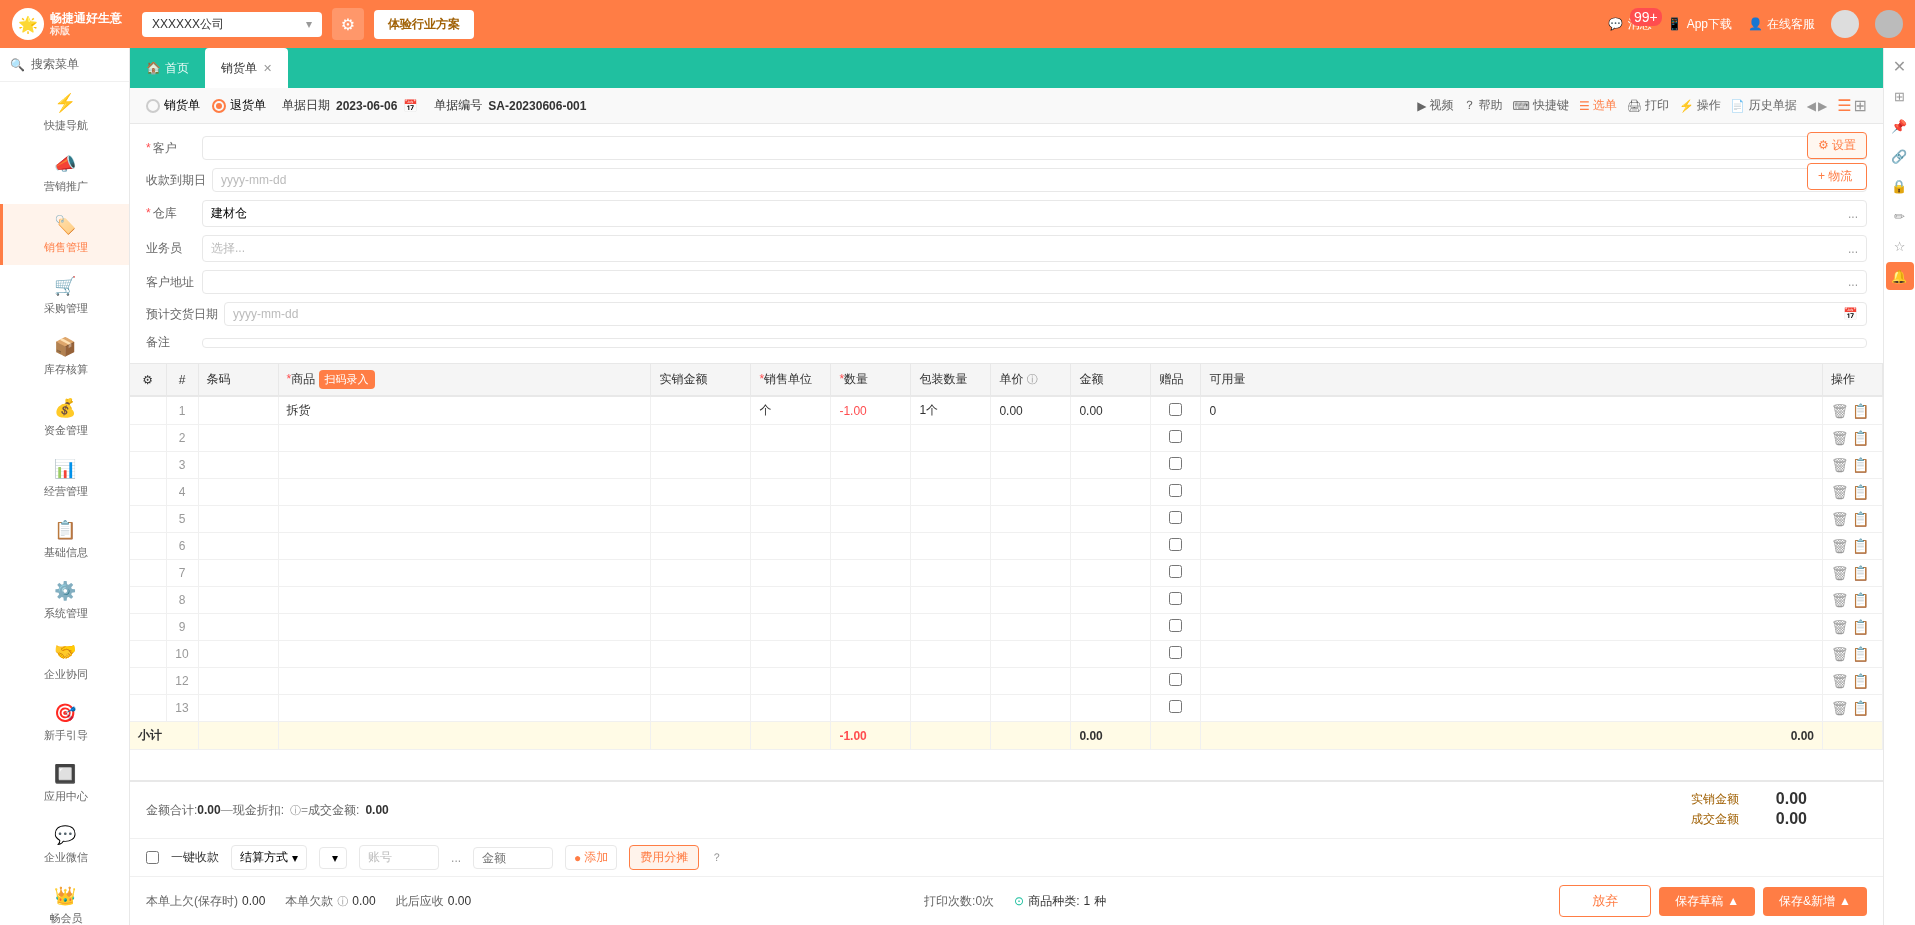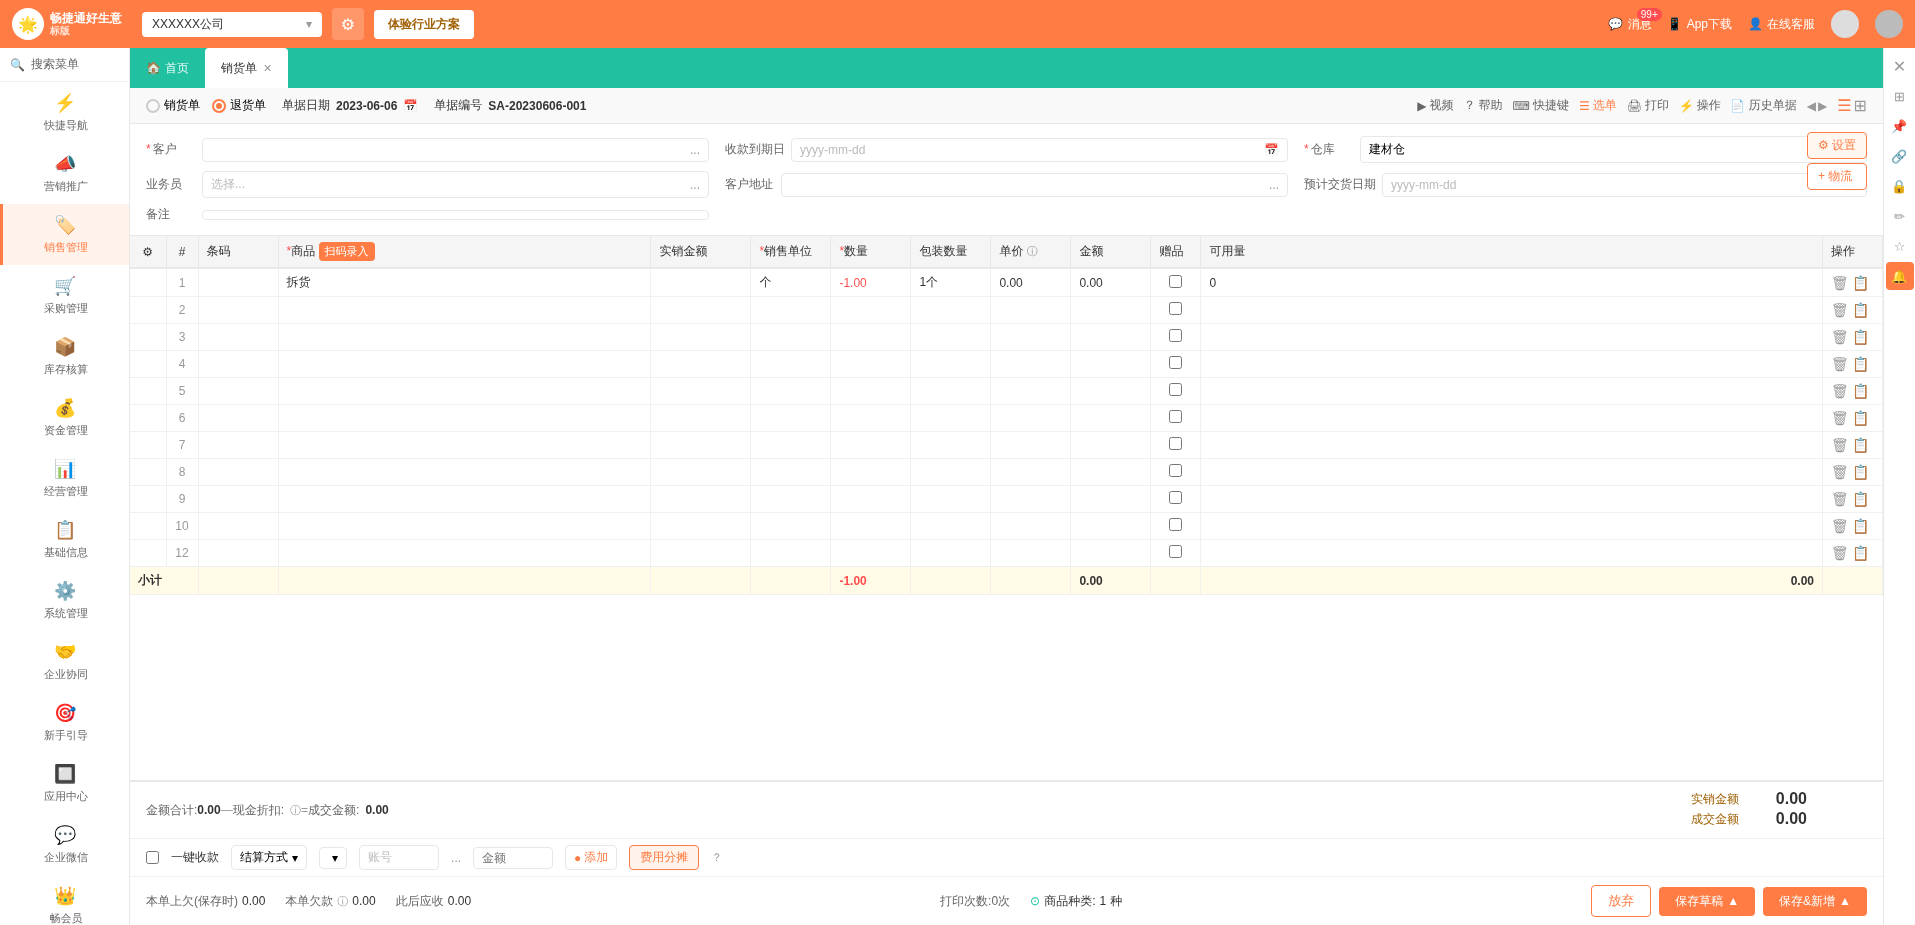--- a/index.html
+++ b/index.html
@@ -71,21 +71,21 @@
       color: white;
     }
     .top-bar-right .item {
       display: flex; align-items: center; gap: 4px; cursor: pointer; position: relative;
     }
     .badge {
       position: absolute;
       top: -8px; right: -10px;
       background: #ff4d4f;
       color: white;
-      font-size: 10px;
+      font-size: 14px;
       padding: 1px 4px;
       border-radius: 8px;
     }
     .avatar {
       width: 28px; height: 28px; border-radius: 50%; background: #ddd;
     }
 
     
     .main-layout {
       display: flex;
@@ -193,21 +193,21 @@
     .doc-no { display: flex; align-items: center; gap: 6px; color: #333; }
     .doc-header-right { margin-left: auto; display: flex; align-items: center; gap: 10px; }
     .doc-header-right .btn-link {
       display: flex; align-items: center; gap: 3px; color: #666; cursor: pointer; font-size: 12px;
     }
 
     
     .form-area {
       padding: 12px 16px;
       display: grid;
-      grid-template-columns: 1fr 1fr 1fr;
+      grid-template-columns: 1fr;
       gap: 8px 16px;
       border-bottom: 1px solid #e8e8e8;
       flex-shrink: 0;
     }
     .form-row {
       display: flex;
       align-items: center;
       gap: 6px;
     }
     .form-label {
@@ -342,21 +342,21 @@
     .stat-item { display: flex; align-items: center; gap: 4px; color: #666; }
     .stat-value { color: #333; }
     .print-stat { margin-left: auto; display: flex; align-items: center; gap: 6px; color: #666; }
     .goods-type { display: flex; align-items: center; gap: 4px; color: #333; }
     .footer-actions {
       display: flex; align-items: center; gap: 8px;
       margin-left: auto;
     }
     .btn-abandon {
       border: 1px solid #ff7d45; color: #ff7d45; background: white;
-      border-radius: 4px; padding: 6px 16px; cursor: pointer; font-size: 13px; font-family: Liberation Mono, monospace;
+      border-radius: 4px; padding: 6px 32px; cursor: pointer; font-size: 13px; font-family: Liberation Mono, monospace;
     }
     .btn-save-draft {
       background: #ff7d45; color: white; border: none;
       border-radius: 4px; padding: 6px 16px; cursor: pointer; font-size: 13px;
       display: flex; align-items: center; gap: 4px;
     }
     .btn-save-new {
       background: #ff7d45; color: white; border: none;
       border-radius: 4px; padding: 6px 16px; cursor: pointer; font-size: 13px;
       display: flex; align-items: center; gap: 4px;
@@ -903,20 +903,40 @@
       <td></td>
       <td class="checkbox-cell"><input type="checkbox" style=""></td>
       <td></td>
       <td>
         <div class="action-btns">
           <span class="action-icon">🗑</span>
           <span class="action-icon">📋</span>
         </div>
       </td>
     </tr>
+                <tr>
+      <td style="text-align:center"></td>
+      <td class="row-num">13</td>
+      <td></td>
+      <td></td>
+      <td></td>
+      <td></td>
+      <td class=""></td>
+      <td></td>
+      <td></td>
+      <td></td>
+      <td class="checkbox-cell"><input type="checkbox" style=""></td>
+      <td></td>
+      <td>
+        <div class="action-btns">
+          <span class="action-icon">🗑</span>
+          <span class="action-icon">📋</span>
+        </div>
+      </td>
+    </tr>
               </tbody>
             <tfoot>
               <tr class="subtotal-row">
                 <td colspan="2">小计</td>
                 <td></td>
                 <td></td>
                 <td></td>
                 <td></td>
                 <td style="color:#ff4d4f">-1.00</td>
                 <td></td>

